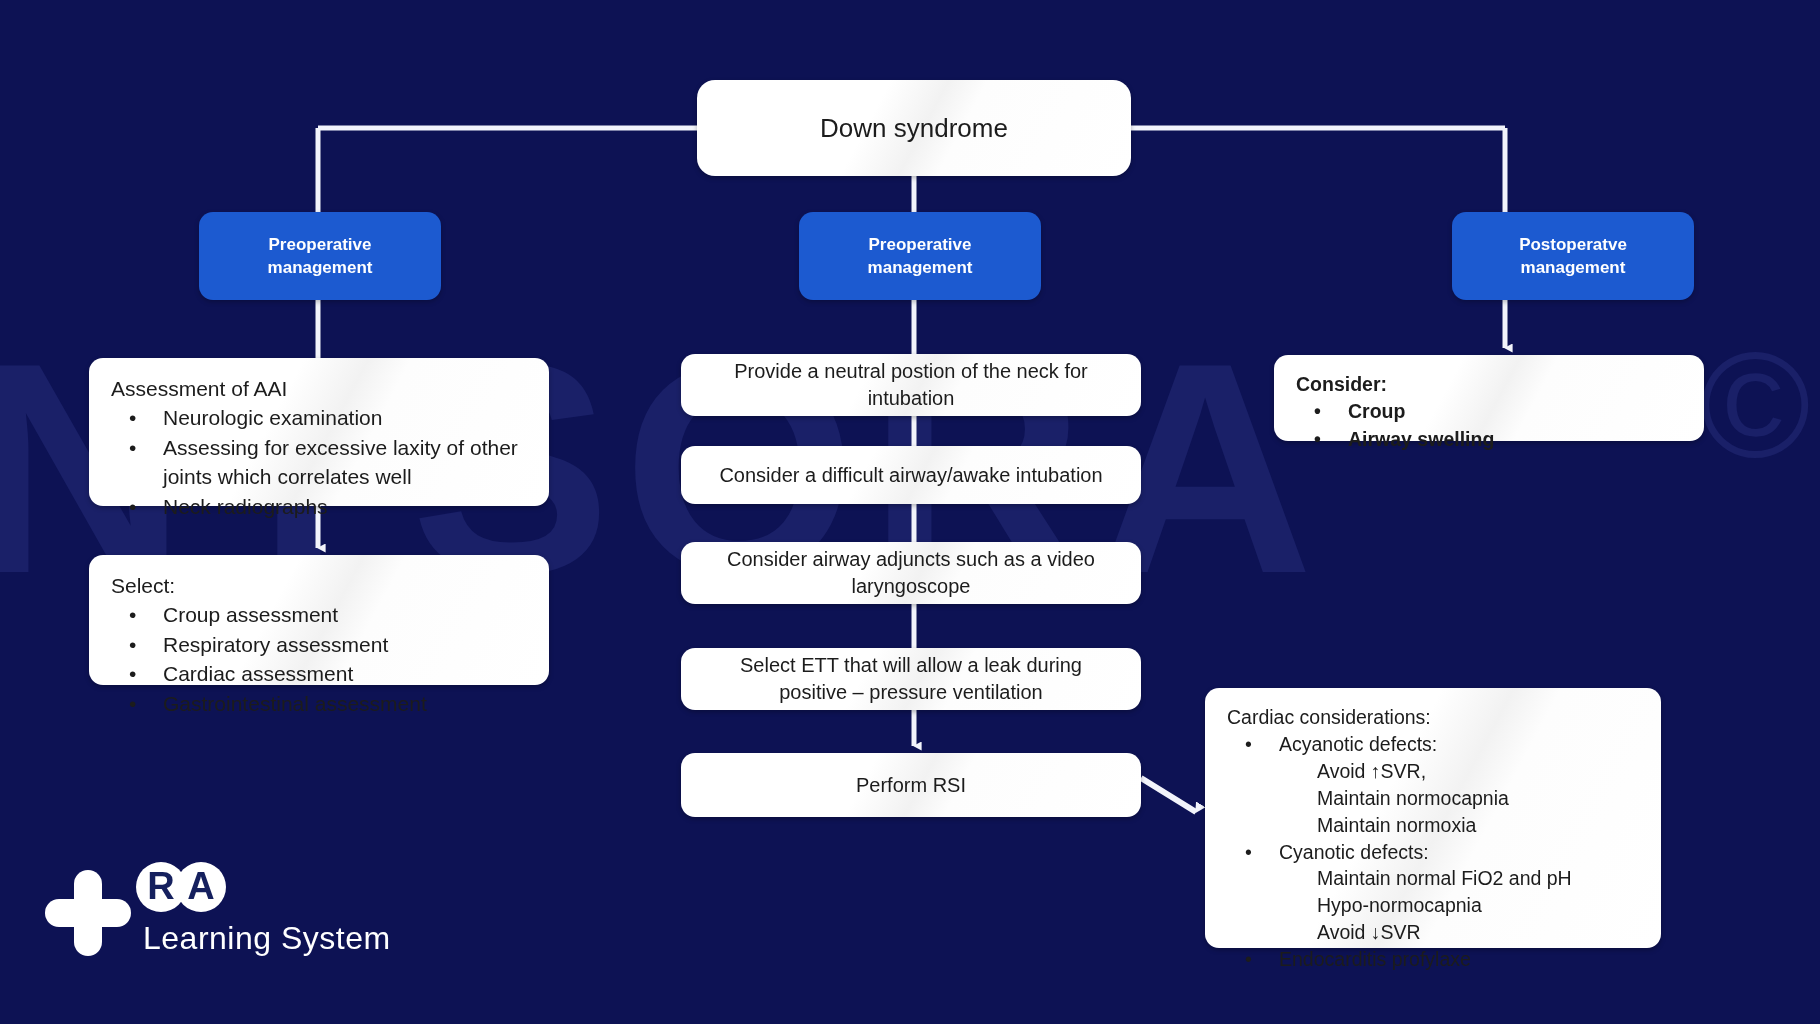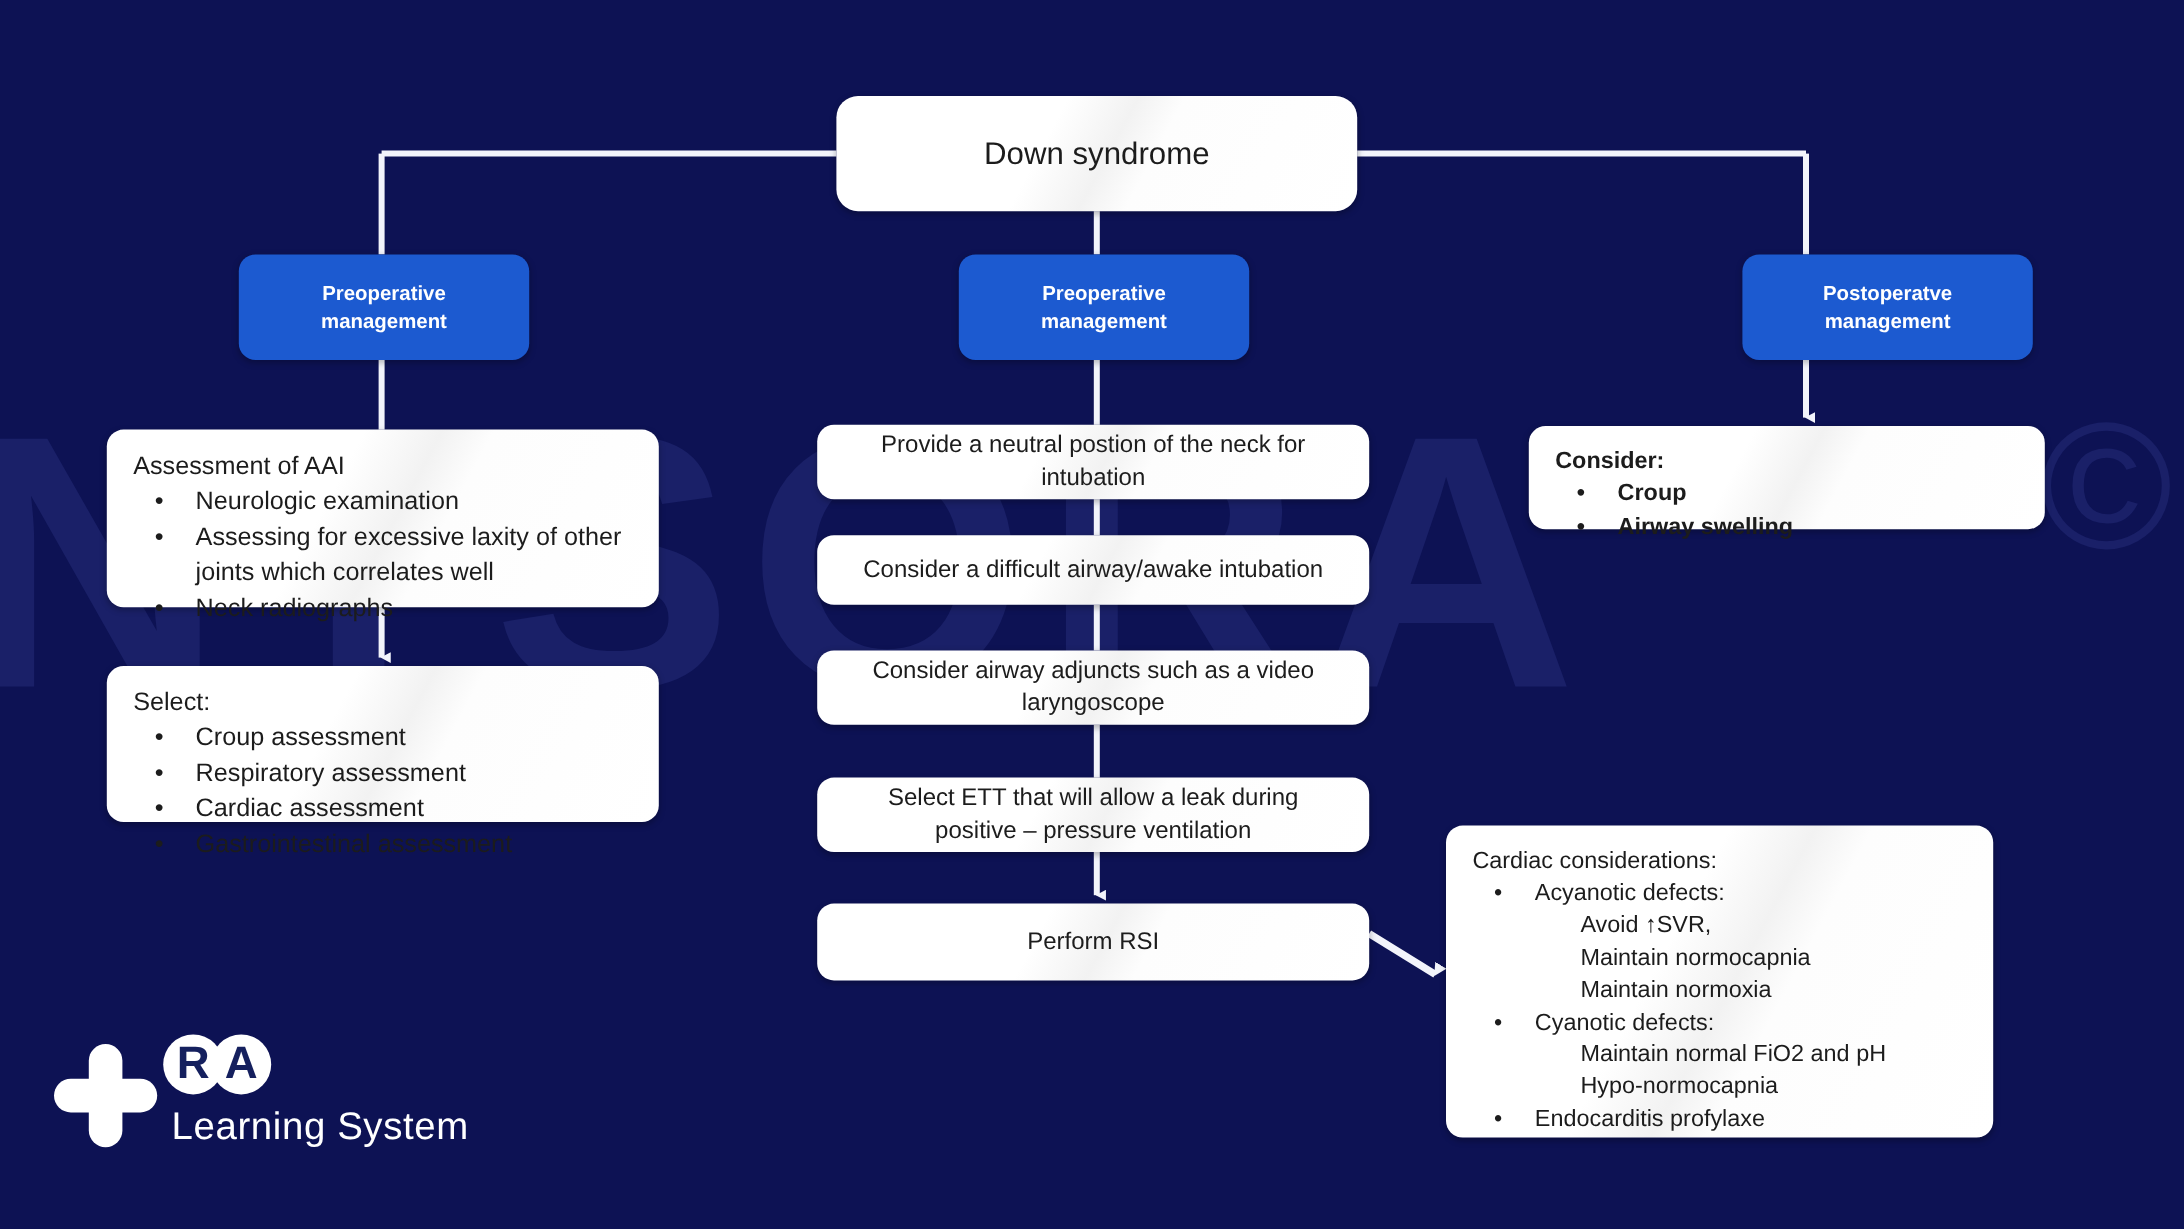--- a/index.html
+++ b/index.html
@@ -321,20 +321,21 @@
   <span class="list-head">Cardiac considerations:</span>
 
   <span class="li">Acyanotic defects:</span>
   <span class="li-sub">Avoid ↑SVR,</span>
   <span class="li-sub">Maintain normocapnia</span>
   <span class="li-sub">Maintain normoxia</span>
 
   <span class="li">Cyanotic defects:</span>
   <span class="li-sub">Maintain normal FiO2 and pH</span>
   <span class="li-sub">Hypo-normocapnia</span>
+  <span class="li-sub">Avoid ↓SVR</span>
 
   <span class="li">Endocarditis profylaxe</span>
 </div>
 
 <div id="logo">
   <div id="logo-cross"></div>
   <div id="logo-wordmark">
     <span id="logo-r-circle">R</span>
     <span id="logo-a-circle">A</span>
   </div>

